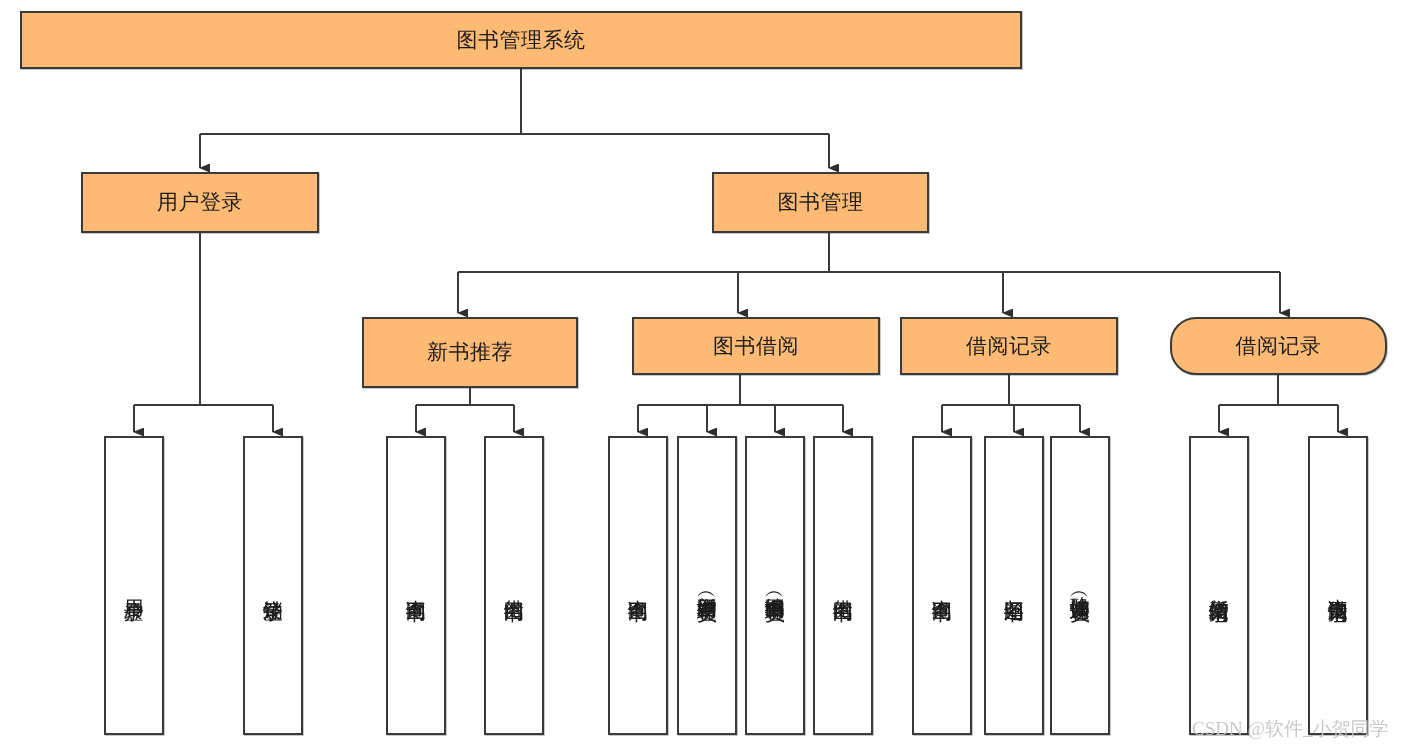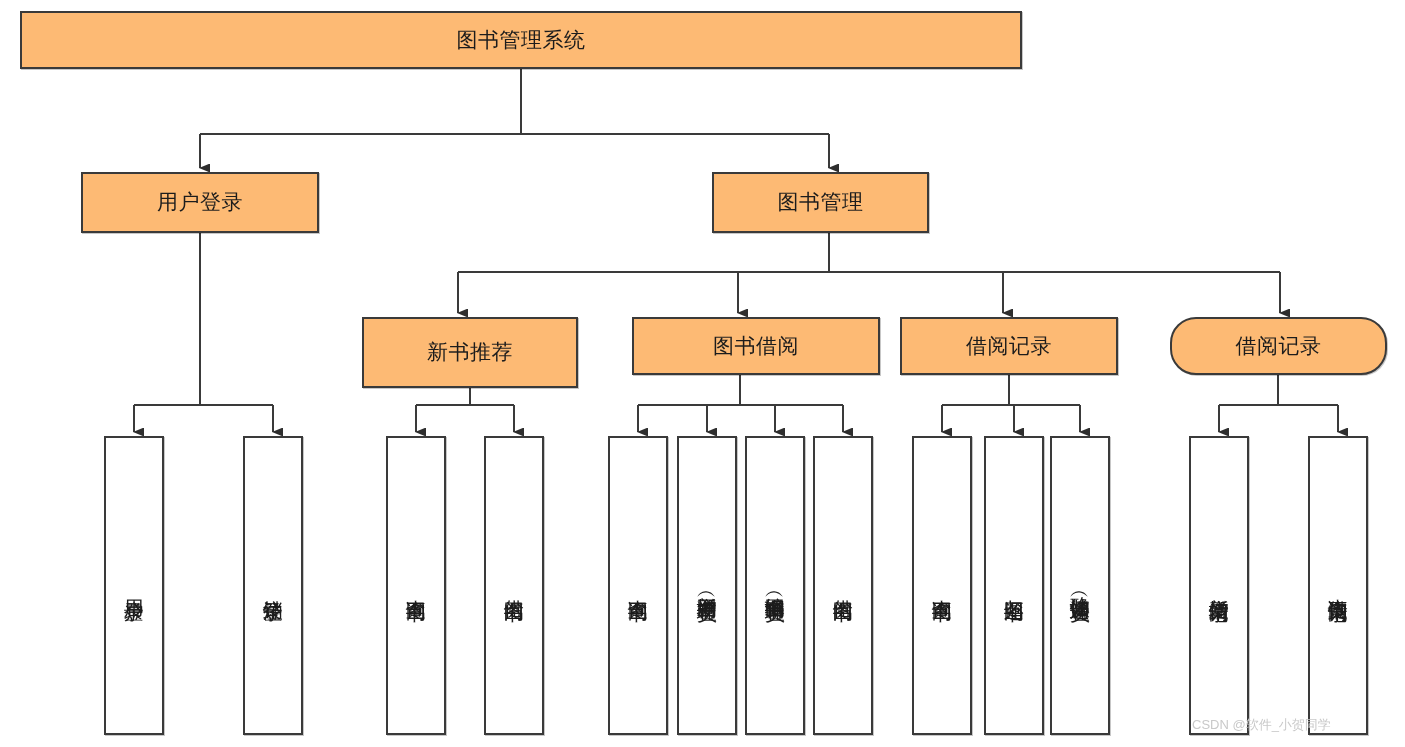--- a/index.html
+++ b/index.html
@@ -61,22 +61,22 @@
     writing-mode: vertical-rl;
     text-orientation: upright;
     font-size: 20px;
     line-height: 1.12;
     letter-spacing: 1px;
     white-space: normal;
   }
   #watermark {
     position: absolute;
     color: #c9c9c9;
-    font-size: 13px;
-    font-family: Liberation Sans, sans-serif;
+    font-size: 19px;
+    font-family: Liberation Serif, serif;
     white-space: nowrap;
     pointer-events: none;
   }
 </style>
 </head>
 <body>
 
 <div id="diagram-canvas">
 
   <svg id="connector-layer" viewBox="0 0 1405 747" xmlns="http://www.w3.org/2000/svg">

